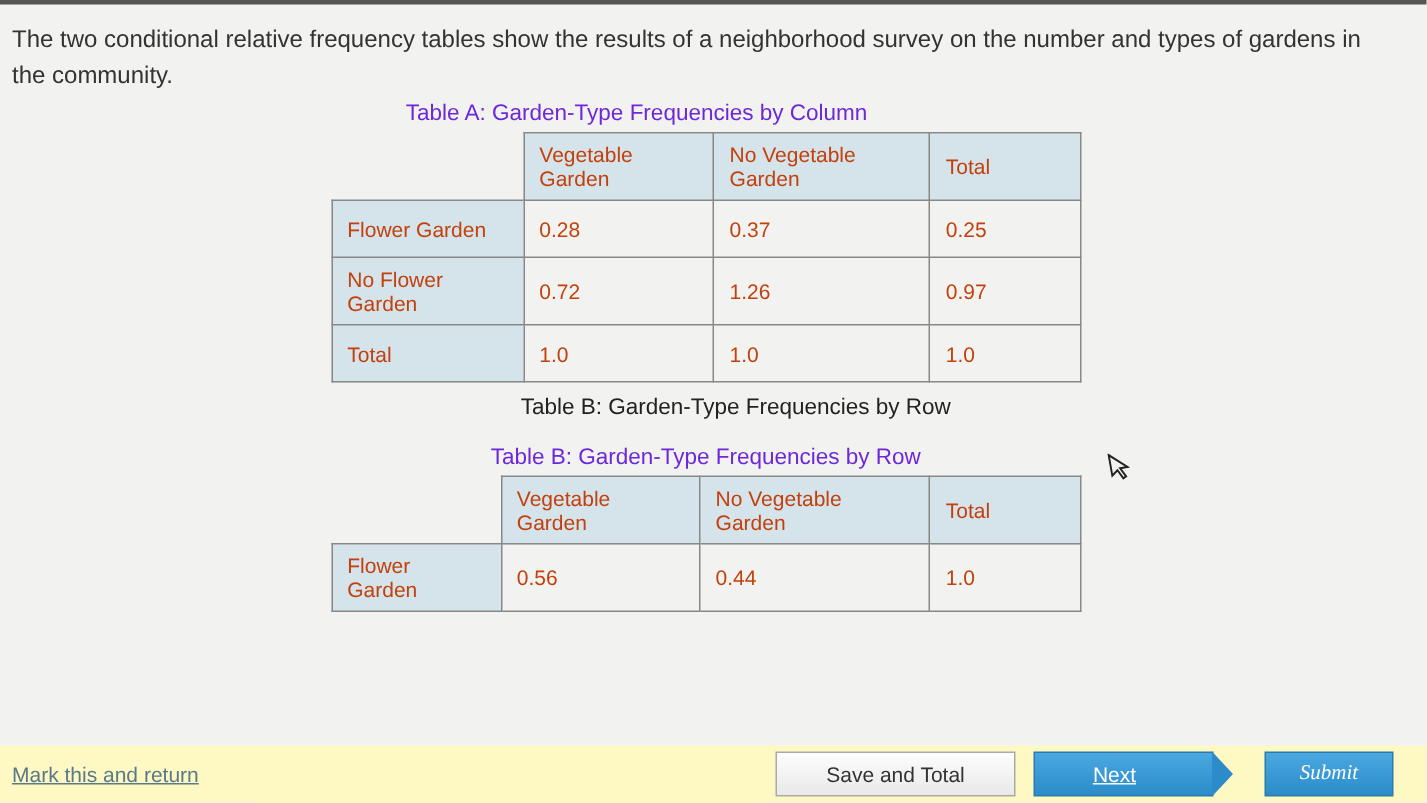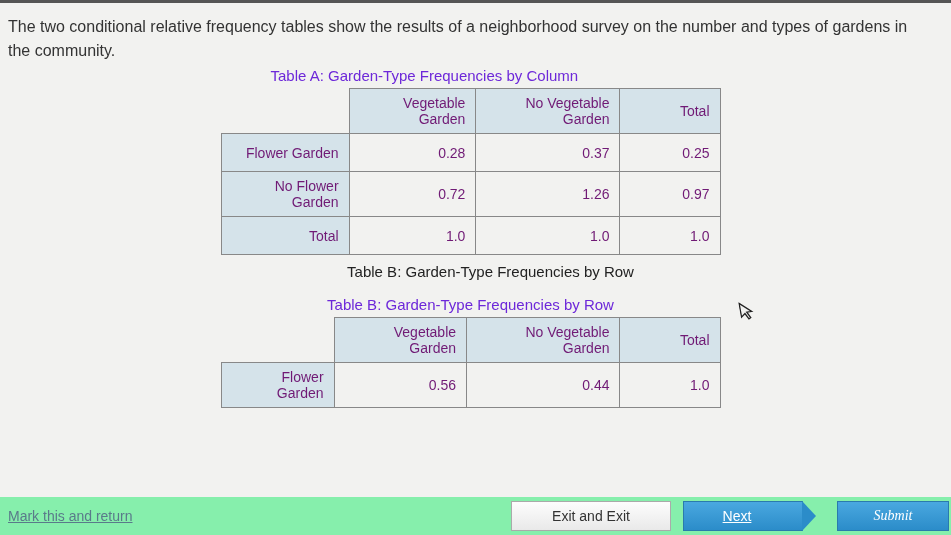--- a/index.html
+++ b/index.html
@@ -34,24 +34,24 @@
     }
     .table-title.center { text-align: center; padding-left: 0; }
     table {
       border-collapse: collapse;
       margin: 0 auto;
     }
     th, td {
       border: 1px solid #888;
       padding: 6px 10px;
       font-size: 14px;
-      text-align: right;
+      text-align: left;
       min-width: 100px;
       height: 38px;
-      color: #701a75;
+      color: #c2410c;
       font-weight: normal;
     }
     td.rowhead, th.rowhead {
       background: #d5e3ea;
       min-width: 90px;
     }
     th.colhead {
       background: #d5e3ea;
     }
     .blank-cell {
@@ -75,21 +75,21 @@
       transform: rotate(-10deg);
     }
     .footer {
       position: absolute;
       bottom: 0;
       left: 0;
       width: 951px;
       height: 38px;
       display: flex;
       align-items: center;
-      background: #86efac;
+      background: #fef9c3;
     }
     .mark-link {
       color: #5a7a8a;
       font-size: 14px;
       text-decoration: underline;
       margin-left: 8px;
       cursor: pointer;
     }
     .footer-spacer { flex: 1; }
     .btn {
@@ -120,26 +120,26 @@
       content: "";
       position: absolute;
       right: -14px;
       top: -1px;
       width: 0; height: 0;
       border-top: 15px solid transparent;
       border-bottom: 15px solid transparent;
       border-left: 14px solid #2b8cc9;
     }
     .btn-submit {
-      width: 112px;
+      width: 86px;
       background: linear-gradient(#4aa8e0, #2b8cc9);
       color: #fff;
       border: 1px solid #2a7aad;
       margin-left: 22px;
-      margin-right: 2px;
+      margin-right: 22px;
       font-style: italic;
       font-family: Georgia, serif;
     }
   </style>
 </head>
 <body>
 
 <div class="content">
   <div class="prompt">The two conditional relative frequency tables show the results of a neighborhood survey on the number and types of gardens in the community.</div>
 
@@ -200,16 +200,16 @@
 
 <div class="cursor">
   <svg width="16" height="20" viewBox="0 0 16 20">
       <path d="M1 1 L1 15 L5 12 L8 18 L10 17 L7 11 L12 11 Z" fill="none" stroke="#222" stroke-width="1.3"></path>
     </svg>
 </div>
 
 <div class="footer">
   <span class="mark-link">Mark this and return</span>
   <div class="footer-spacer"></div>
-  <div class="btn btn-save">Exit and Exit</div>
+  <div class="btn btn-save">Save and Total</div>
   <div class="btn btn-next">Next</div>
   <div class="btn btn-submit">Submit</div>
 </div>
 
 </body></html>

